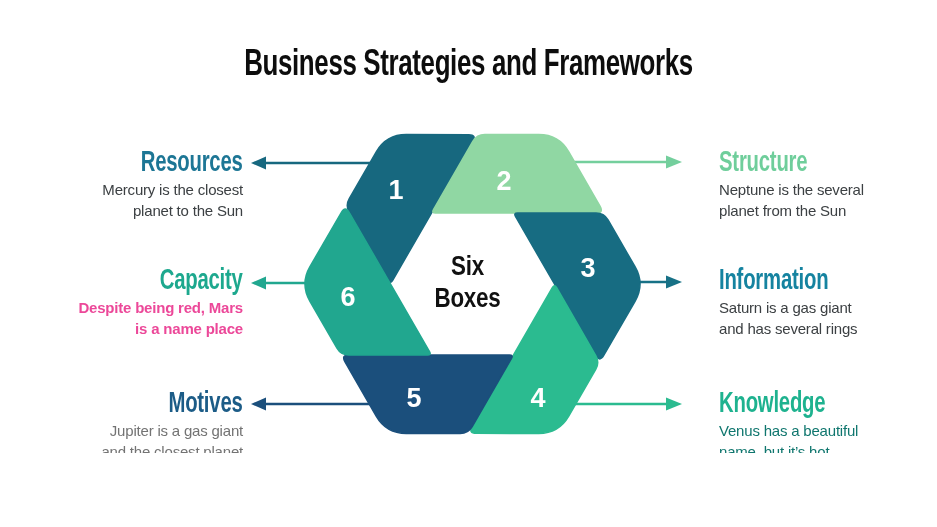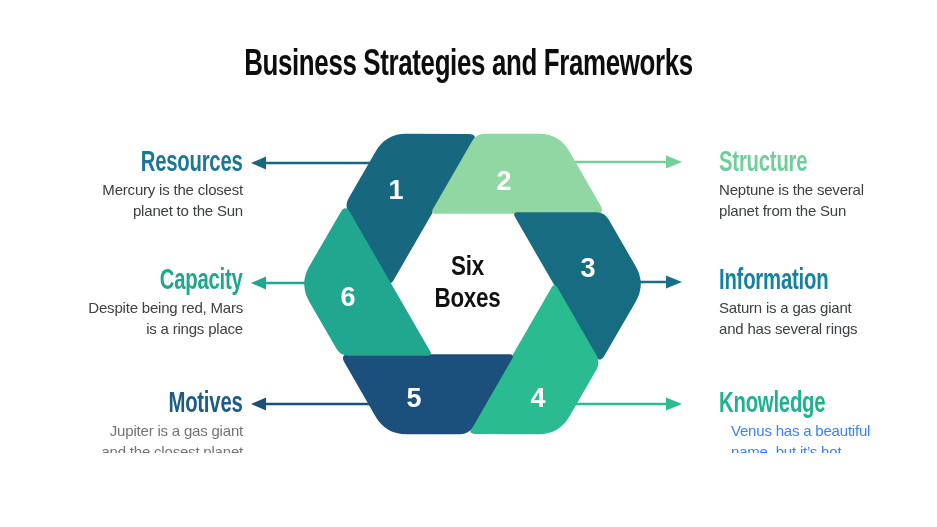--- a/index.html
+++ b/index.html
@@ -100,23 +100,23 @@
 
   <div class="label-block left row1">
     <div class="label-heading" style="color: rgb(29, 118, 149);">Resources</div>
     <div class="label-body" style="color: rgb(60, 64, 67);">
       <div>Mercury is the closest</div>
       <div>planet to the Sun</div>
     </div>
   </div>
   <div class="label-block left row2">
     <div class="label-heading" style="color: rgb(29, 168, 142);">Capacity</div>
-    <div class="label-body" style="color: #404040;">
+    <div class="label-body" style="color: #ec4899; font-weight: bold;">
       <div>Despite being red, Mars</div>
-      <div>is a rings place</div>
+      <div>is a name place</div>
     </div>
   </div>
   <div class="label-block left row3">
     <div class="label-heading" style="color: rgb(28, 92, 135);">Motives</div>
     <div class="label-body" style="color: #737373;">
       <div>Jupiter is a gas giant</div>
       <div>and the closest planet</div>
     </div>
   </div>
 
@@ -129,19 +129,19 @@
   </div>
   <div class="label-block right row2">
     <div class="label-heading" style="color: rgb(21, 131, 160);">Information</div>
     <div class="label-body" style="color: rgb(60, 64, 67);">
       <div>Saturn is a gas giant</div>
       <div>and has several rings</div>
     </div>
   </div>
   <div class="label-block right row3">
     <div class="label-heading" style="color: rgb(30, 178, 143);">Knowledge</div>
-    <div class="label-body" style="color: #3b82f6; margin-left: 12px;">
+    <div class="label-body" style="color: #0f766e;">
       <div>Venus has a beautiful</div>
       <div>name, but it’s hot</div>
     </div>
   </div>
 
 </div>
 
 </body></html>

